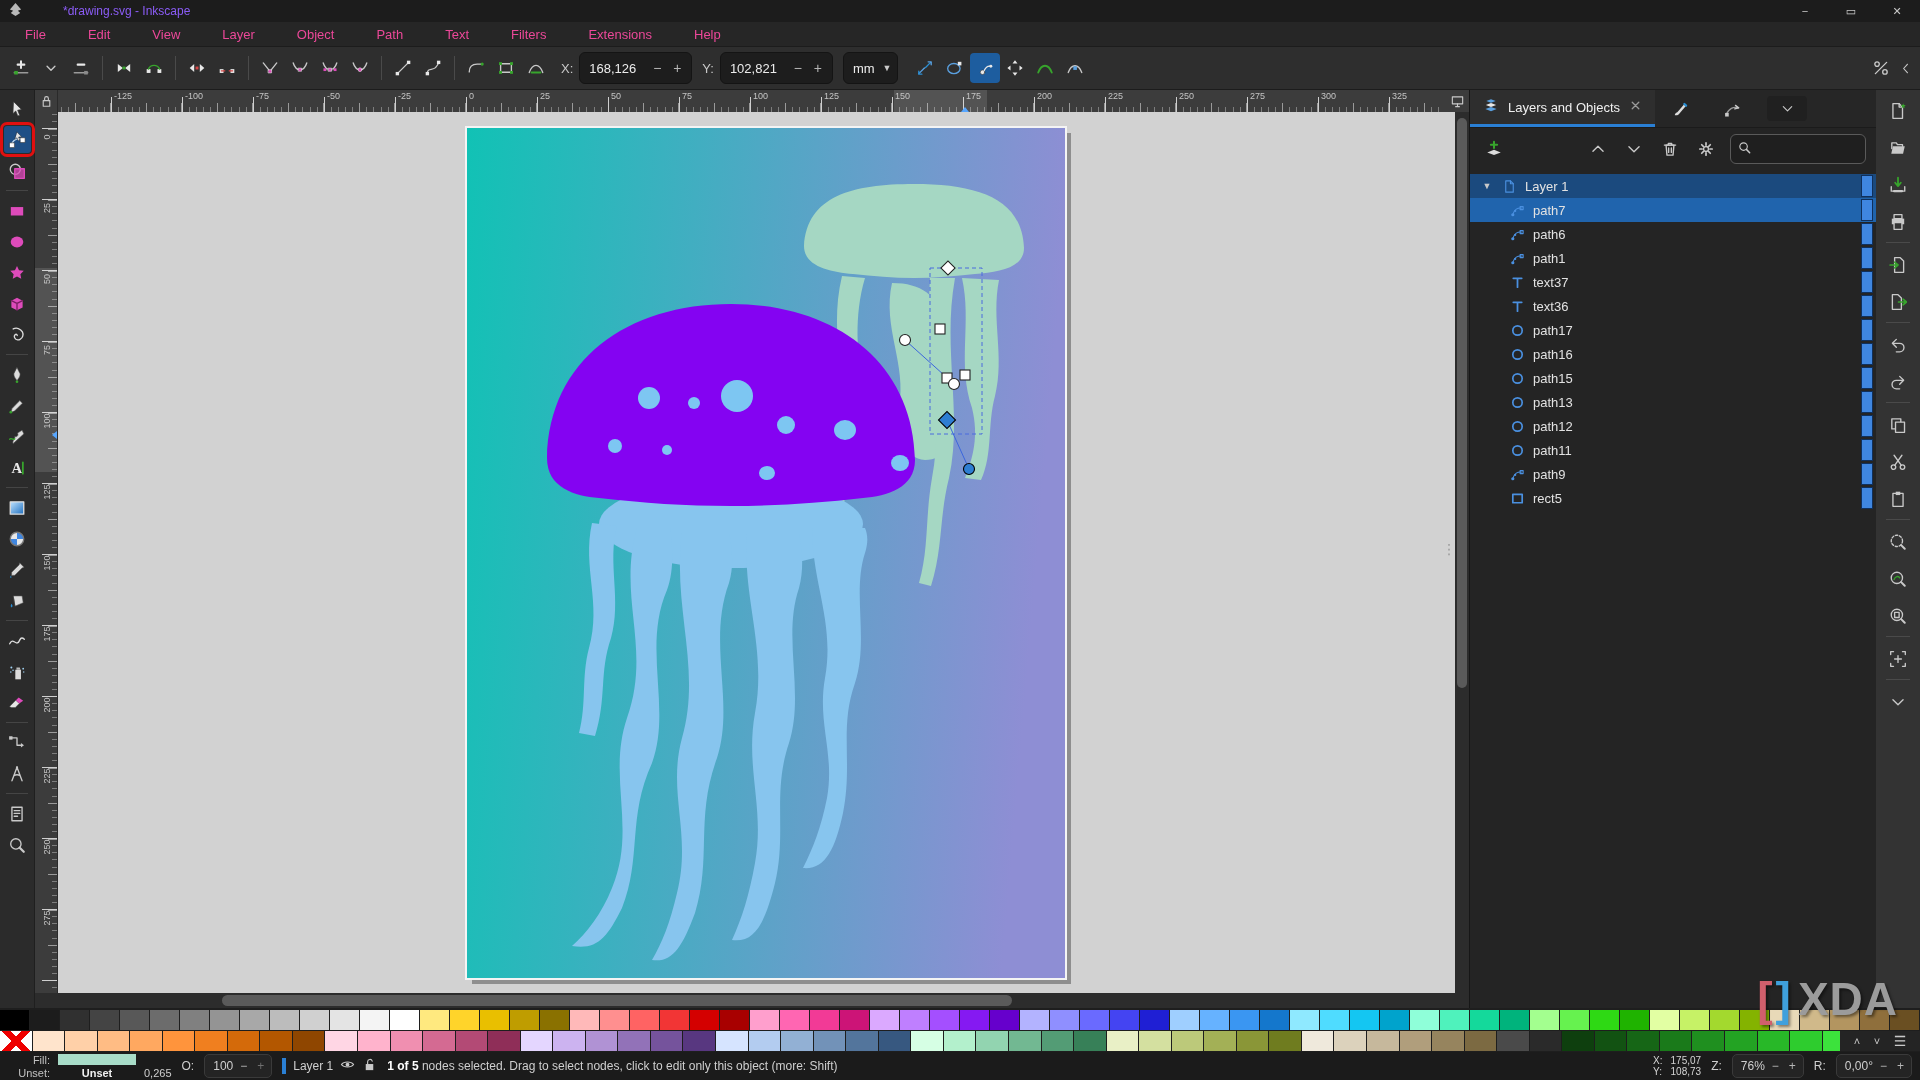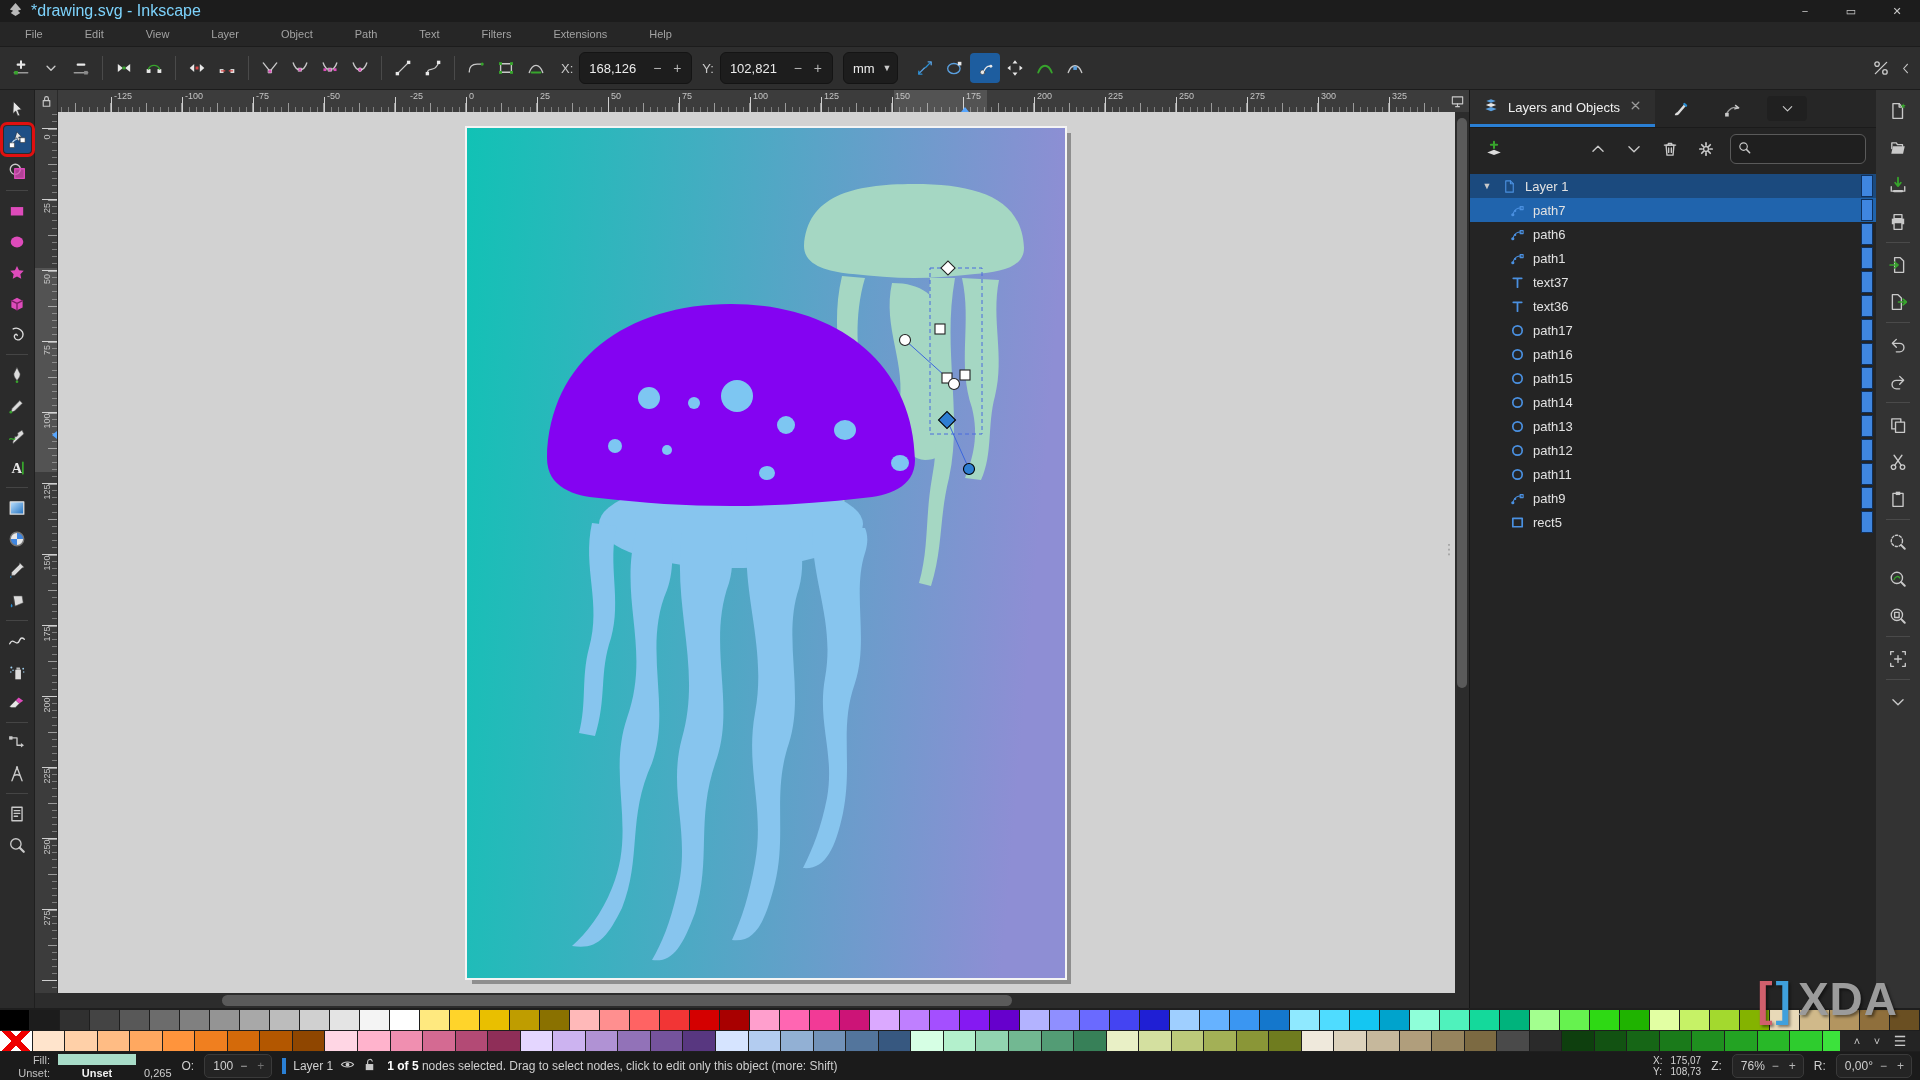--- a/index.html
+++ b/index.html
@@ -1,25 +1,25 @@
 <!DOCTYPE html>
 <html style="--bgL: #11c2b5; --bgR: #8e8ed4; --cap: #8403f2; --spot: #7dc6f2; --tent: #87c5ee; --jelly2: #a5d7c3;"><head>
 <meta charset="utf-8">
 <style>
   html,body{margin:0;padding:0;background:#111;}
   #app{width:1920px;height:1080px;overflow:hidden;display:flex;flex-direction:column;
        font-family:"Liberation Sans",sans-serif;color:#ddd;position:relative;background:#262626;}
   
   .titlebar{height:22px;background:#1c1c1c;display:flex;align-items:center;gap:8px;padding-left:8px;flex:none;}
-  .titlebar .title{font-size:16px;color:#7dd3fc;}
+  .titlebar .title{font-size:12px;color:#8b5cf6;margin-left:32px;}
   .win-btns{margin-left:auto;display:flex;height:100%;}
   .win-btn{width:46px;display:flex;align-items:center;justify-content:center;color:#c9c9c9;font-size:11px;}
   
   .menubar{height:24px;background:#262626;display:flex;align-items:center;flex:none;padding-left:4px;}
-  .menu-item{padding:0 21px;font-size:11px;color:#a3a3a3;}
+  .menu-item{padding:0 21px;font-size:13px;color:#ec4899;}
   
   .toolbar{height:42px;background:#2e2e2e;border-top:1px solid #1c1c1c;border-bottom:1px solid #1c1c1c;
            display:flex;align-items:center;padding:0 6px;flex:none;}
   .tb-btn{width:30px;height:30px;border-radius:4px;display:flex;align-items:center;justify-content:center;flex:none;}
   .tb-btn.active{background:#1d5d9f;}
   .tb-sep{width:1px;height:24px;background:#4a4a4a;margin:0 6px;flex:none;}
   .field{background:#1d1d1d;border:1px solid #141414;border-radius:6px;height:30px;display:flex;align-items:center;
          font-size:13px;color:#ececec;padding:0 6px 0 9px;gap:4px;flex:none;}
   .field .val{min-width:56px;}
   .stepper{color:#b5b5b5;width:16px;text-align:center;font-size:14px;}
@@ -511,21 +511,21 @@
               <path d="M6 7 V4.8 a2 2 0 0 1 4 0 V7"></path>
             </svg>
           </div>
         <div class="hruler" id="hruler">
           <div class="hr-band" style="left:836px;width:93px;"></div>
           <div class="hr-caret" style="left:903px;"></div>
         <span class="hr-num" style="left: 56px;">-125</span>
             <span class="hr-num" style="left: 127px;">-100</span>
             <span class="hr-num" style="left: 198px;">-75</span>
             <span class="hr-num" style="left: 269px;">-50</span>
-            <span class="hr-num" style="left: 352px;">-25</span>
+            <span class="hr-num" style="left: 340px;">-25</span>
             <span class="hr-num" style="left: 411px;">0</span>
             <span class="hr-num" style="left: 482px;">25</span>
             <span class="hr-num" style="left: 553px;">50</span>
             <span class="hr-num" style="left: 624px;">75</span>
             <span class="hr-num" style="left: 695px;">100</span>
             <span class="hr-num" style="left: 766px;">125</span>
             <span class="hr-num" style="left: 837px;">150</span>
             <span class="hr-num" style="left: 908px;">175</span>
             <span class="hr-num" style="left: 979px;">200</span>
             <span class="hr-num" style="left: 1050px;">225</span>
@@ -776,28 +776,20 @@
             </svg>
             <span>path16</span>
             <span class="strip"></span>
           </div>
           <div class="lrow">
             <span class="indent"></span>
             <svg class="ic small" viewBox="0 0 16 16">
               <circle cx="8" cy="8" r="5" stroke="#4a90e0" stroke-width="1.8"></circle>
             </svg>
             <span>path15</span>
-            <span class="strip"></span>
-          </div>
-          <div class="lrow">
-            <span class="indent"></span>
-            <svg class="ic small" viewBox="0 0 16 16">
-              <circle cx="8" cy="8" r="5" stroke="#4a90e0" stroke-width="1.8"></circle>
-            </svg>
-            <span>path14</span>
             <span class="strip"></span>
           </div>
           <div class="lrow">
             <span class="indent"></span>
             <svg class="ic small" viewBox="0 0 16 16">
               <circle cx="8" cy="8" r="5" stroke="#4a90e0" stroke-width="1.8"></circle>
             </svg>
             <span>path13</span>
             <span class="strip"></span>
           </div>

